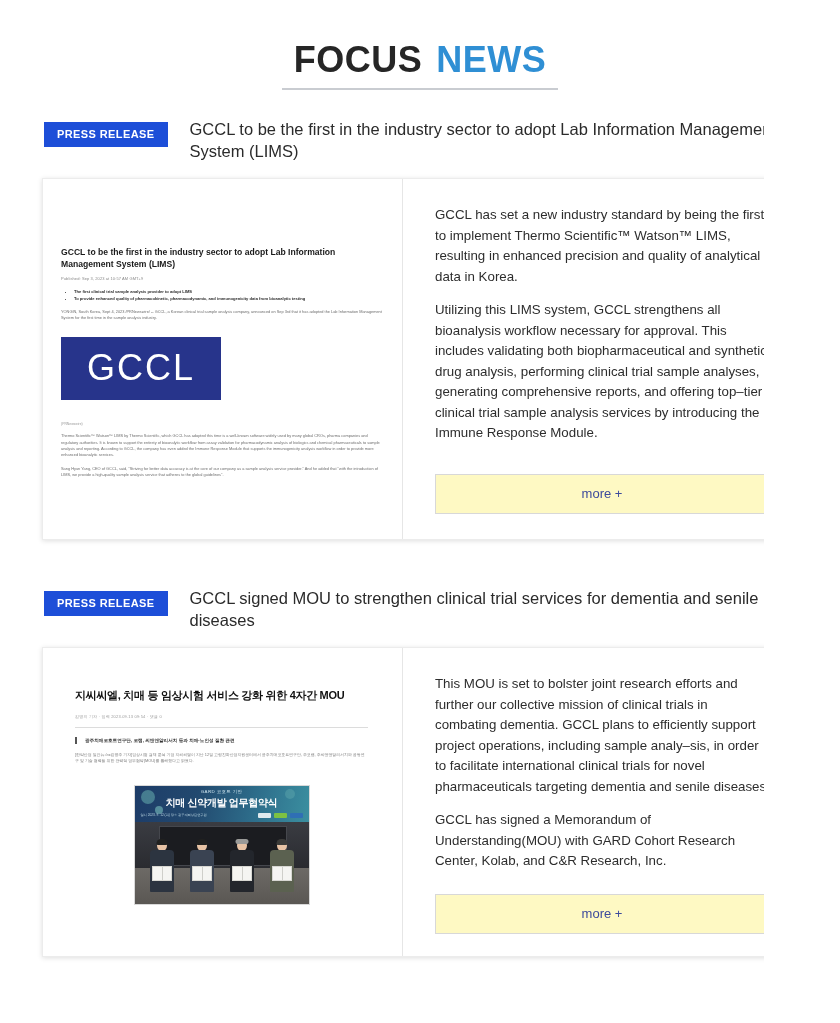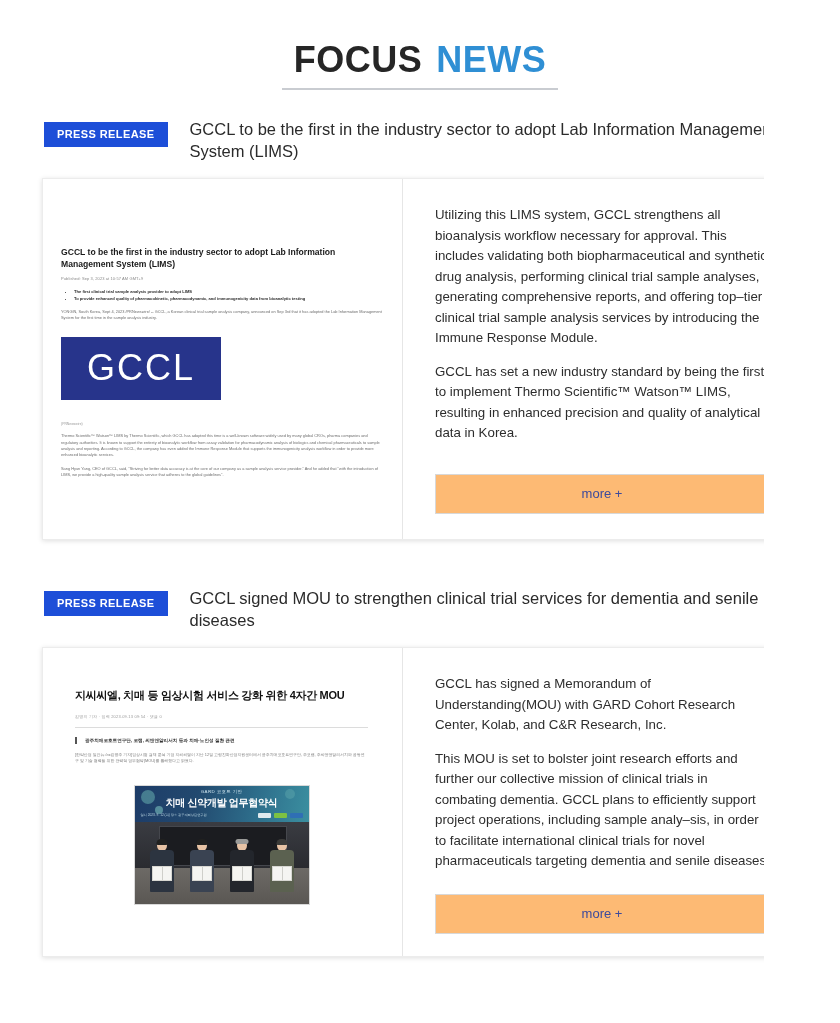--- a/index.html
+++ b/index.html
@@ -98,21 +98,21 @@
     color: #2d2d2d;
     margin-bottom: 13px;
   }
   .para:last-of-type { margin-bottom: 0; }
 
   .more-btn {
     margin-top: auto;
     display: block;
     width: 100%;
     border: 1px solid #d8d8d8;
-    background: #fdba74;
+    background: #fef9c3;
     color: #3c4a9c;
     font-family: "Liberation Sans", sans-serif;
     font-size: 13px;
     line-height: 16px;
     padding: 11px 0;
     text-align: center;
     cursor: pointer;
   }
   .card-1 .more-btn { margin-top: 30px; }
   .card-2 .more-btn { margin-top: 22px; }
@@ -364,22 +364,22 @@
             </div>
           </div>
 
           <div class="doc-foot1">(PRNewswire)</div>
           <div class="doc-foot2">Thermo Scientific™ Watson™ LIMS by Thermo Scientific, which GCCL has adopted this time is a well-known software widely used by many global CROs, pharma companies and regulatory authorities. It is known to support the entirety of bioanalytic workflow from assay validation for pharmacodynamic analysis of biologics and chemical pharmaceuticals to sample analysis and reporting. According to GCCL, the company has even added the Immune Response Module that supports the immunogenicity analysis workflow in order to provide more enhanced bioanalytic services.</div>
           <div class="doc-foot3">Sang Hyun Yang, CEO of GCCL, said, "Striving for better data accuracy is at the core of our company as a sample analysis service provider." And he added that "with the introduction of LIMS, we provide a high-quality sample analysis service that adheres to the global guidelines".</div>
         </div>
       </div>
 
       <div class="card-right">
+        <p class="para">GCCL has set a new industry standard by being the first to implement Thermo Scientific™ Watson™ LIMS, resulting in enhanced precision and quality of analytical data in Korea.</p>
         <p class="para">Utilizing this LIMS system, GCCL strengthens all bioanalysis workflow necessary for approval. This includes validating both biopharmaceutical and synthetic drug analysis, performing clinical trial sample analyses, generating comprehensive reports, and offering top–tier clinical trial sample analysis services by introducing the Immune Response Module.</p>
-        <p class="para">GCCL has set a new industry standard by being the first to implement Thermo Scientific™ Watson™ LIMS, resulting in enhanced precision and quality of analytical data in Korea.</p>
         <button class="more-btn">more +</button>
       </div>
 
     </div>
   </div>
 
   <div class="article article-2">
 
     <div class="art-head">
       <span class="badge">PRESS RELEASE</span>
@@ -439,21 +439,21 @@
                 <span class="p-hair"></span>
                 <span class="p-body"></span>
                 <span class="p-doc"></span>
               </div>
             </div>
           </div>
         </div>
       </div>
 
       <div class="card-right">
+        <p class="para">This MOU is set to bolster joint research efforts and further our collective mission of clinical trials in combating dementia. GCCL plans to efficiently support project operations, including sample analy–sis, in order to facilitate international clinical trials for novel pharmaceuticals targeting dementia and senile diseases</p>
         <p class="para">GCCL has signed a Memorandum of Understanding(MOU) with GARD Cohort Research Center, Kolab, and C&amp;R Research, Inc.</p>
-        <p class="para">This MOU is set to bolster joint research efforts and further our collective mission of clinical trials in combating dementia. GCCL plans to efficiently support project operations, including sample analy–sis, in order to facilitate international clinical trials for novel pharmaceuticals targeting dementia and senile diseases</p>
         <button class="more-btn">more +</button>
       </div>
 
     </div>
   </div>
 
 </div>
 
 </body></html>

